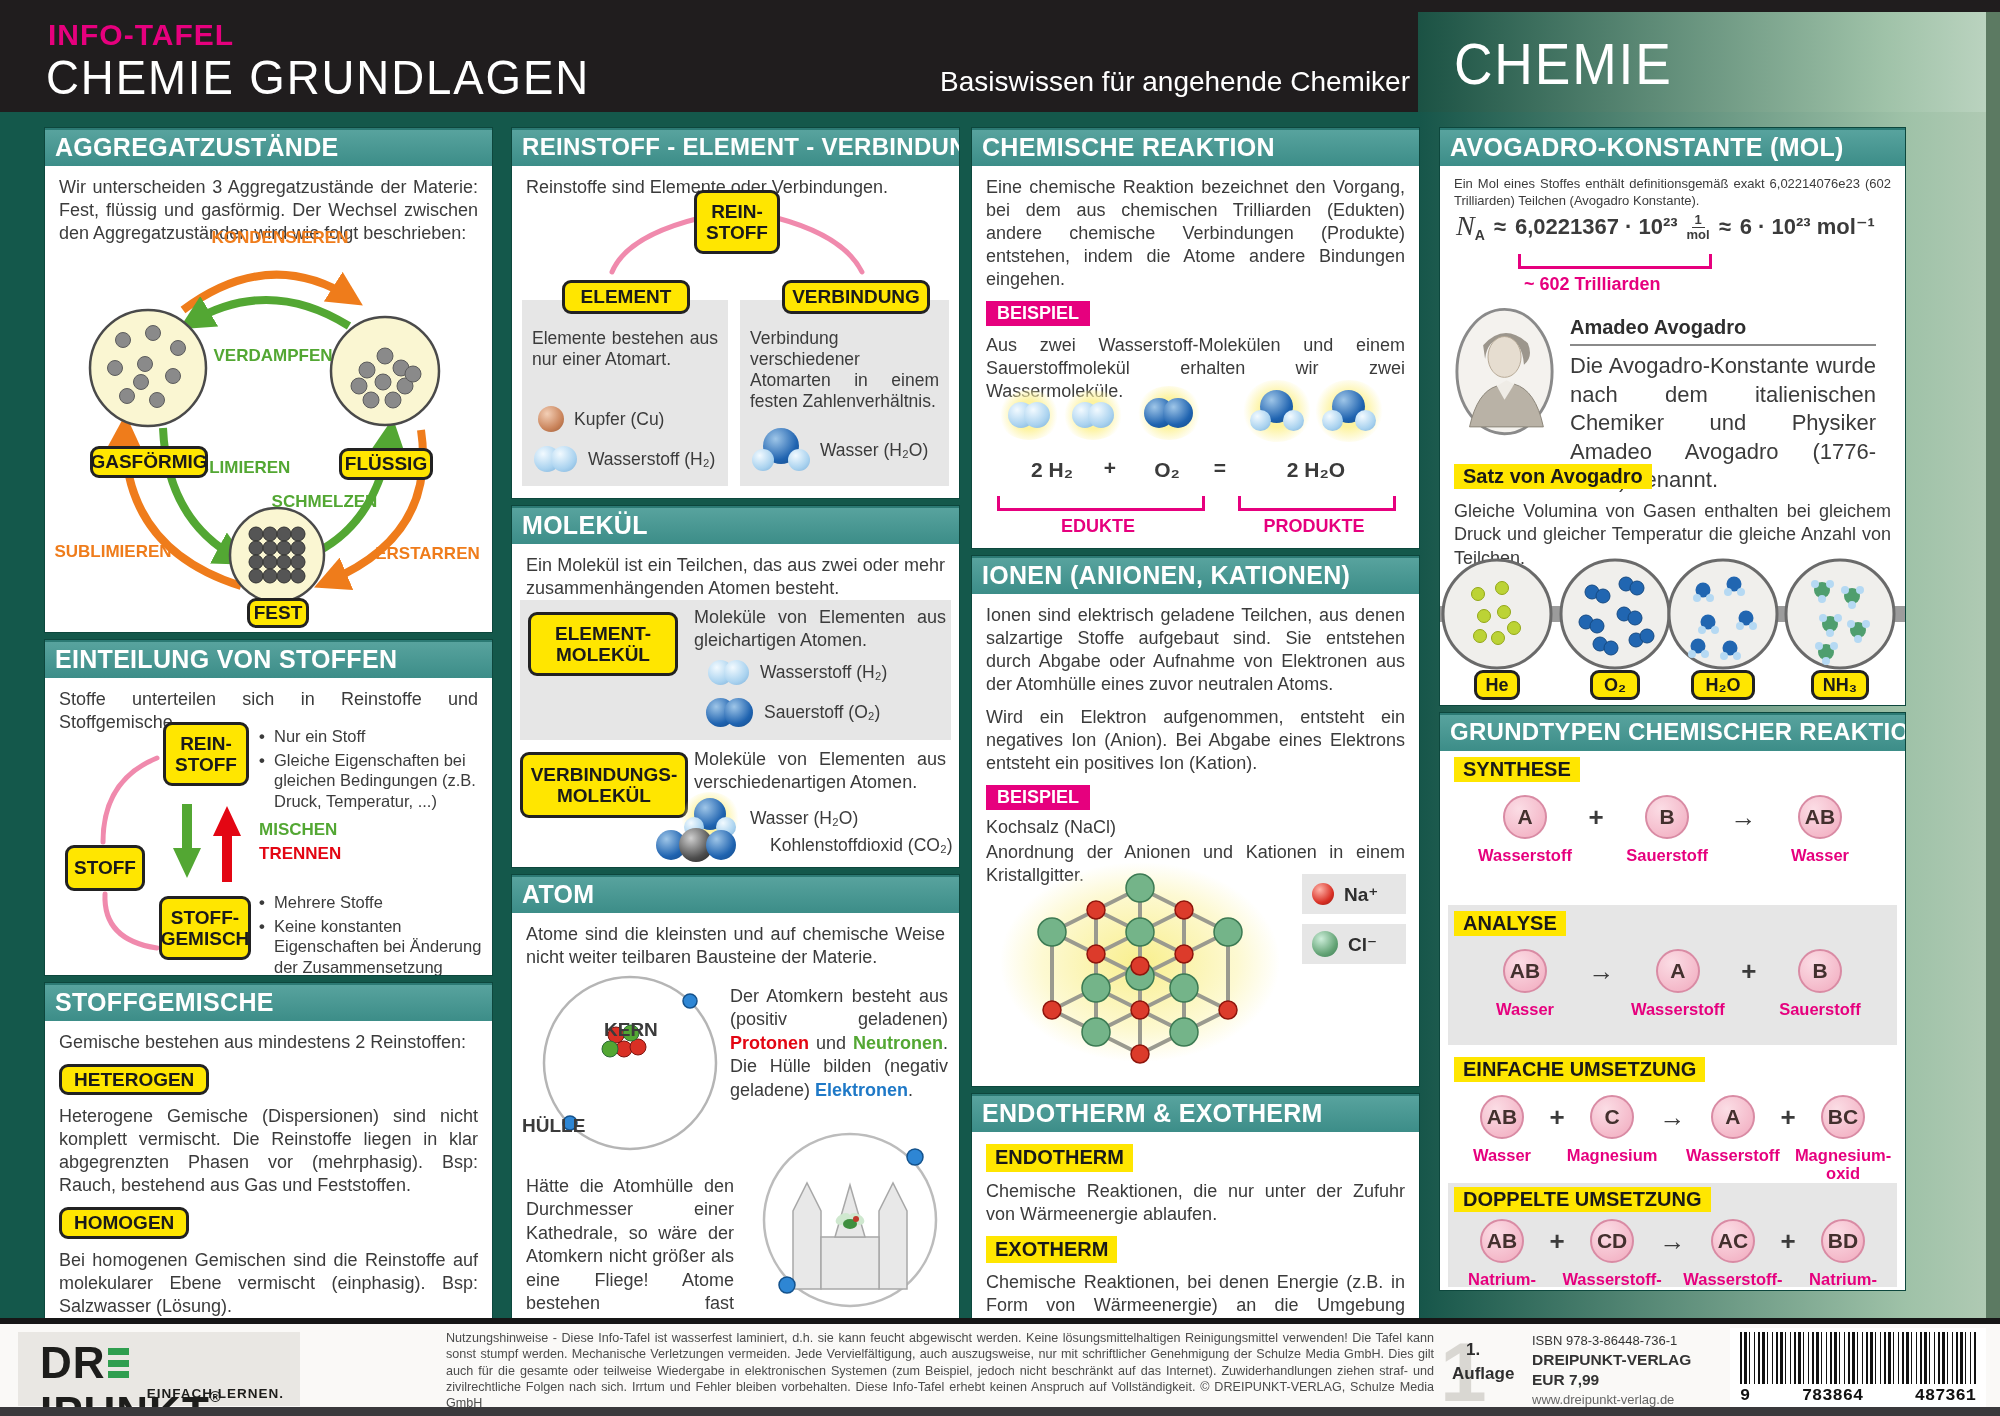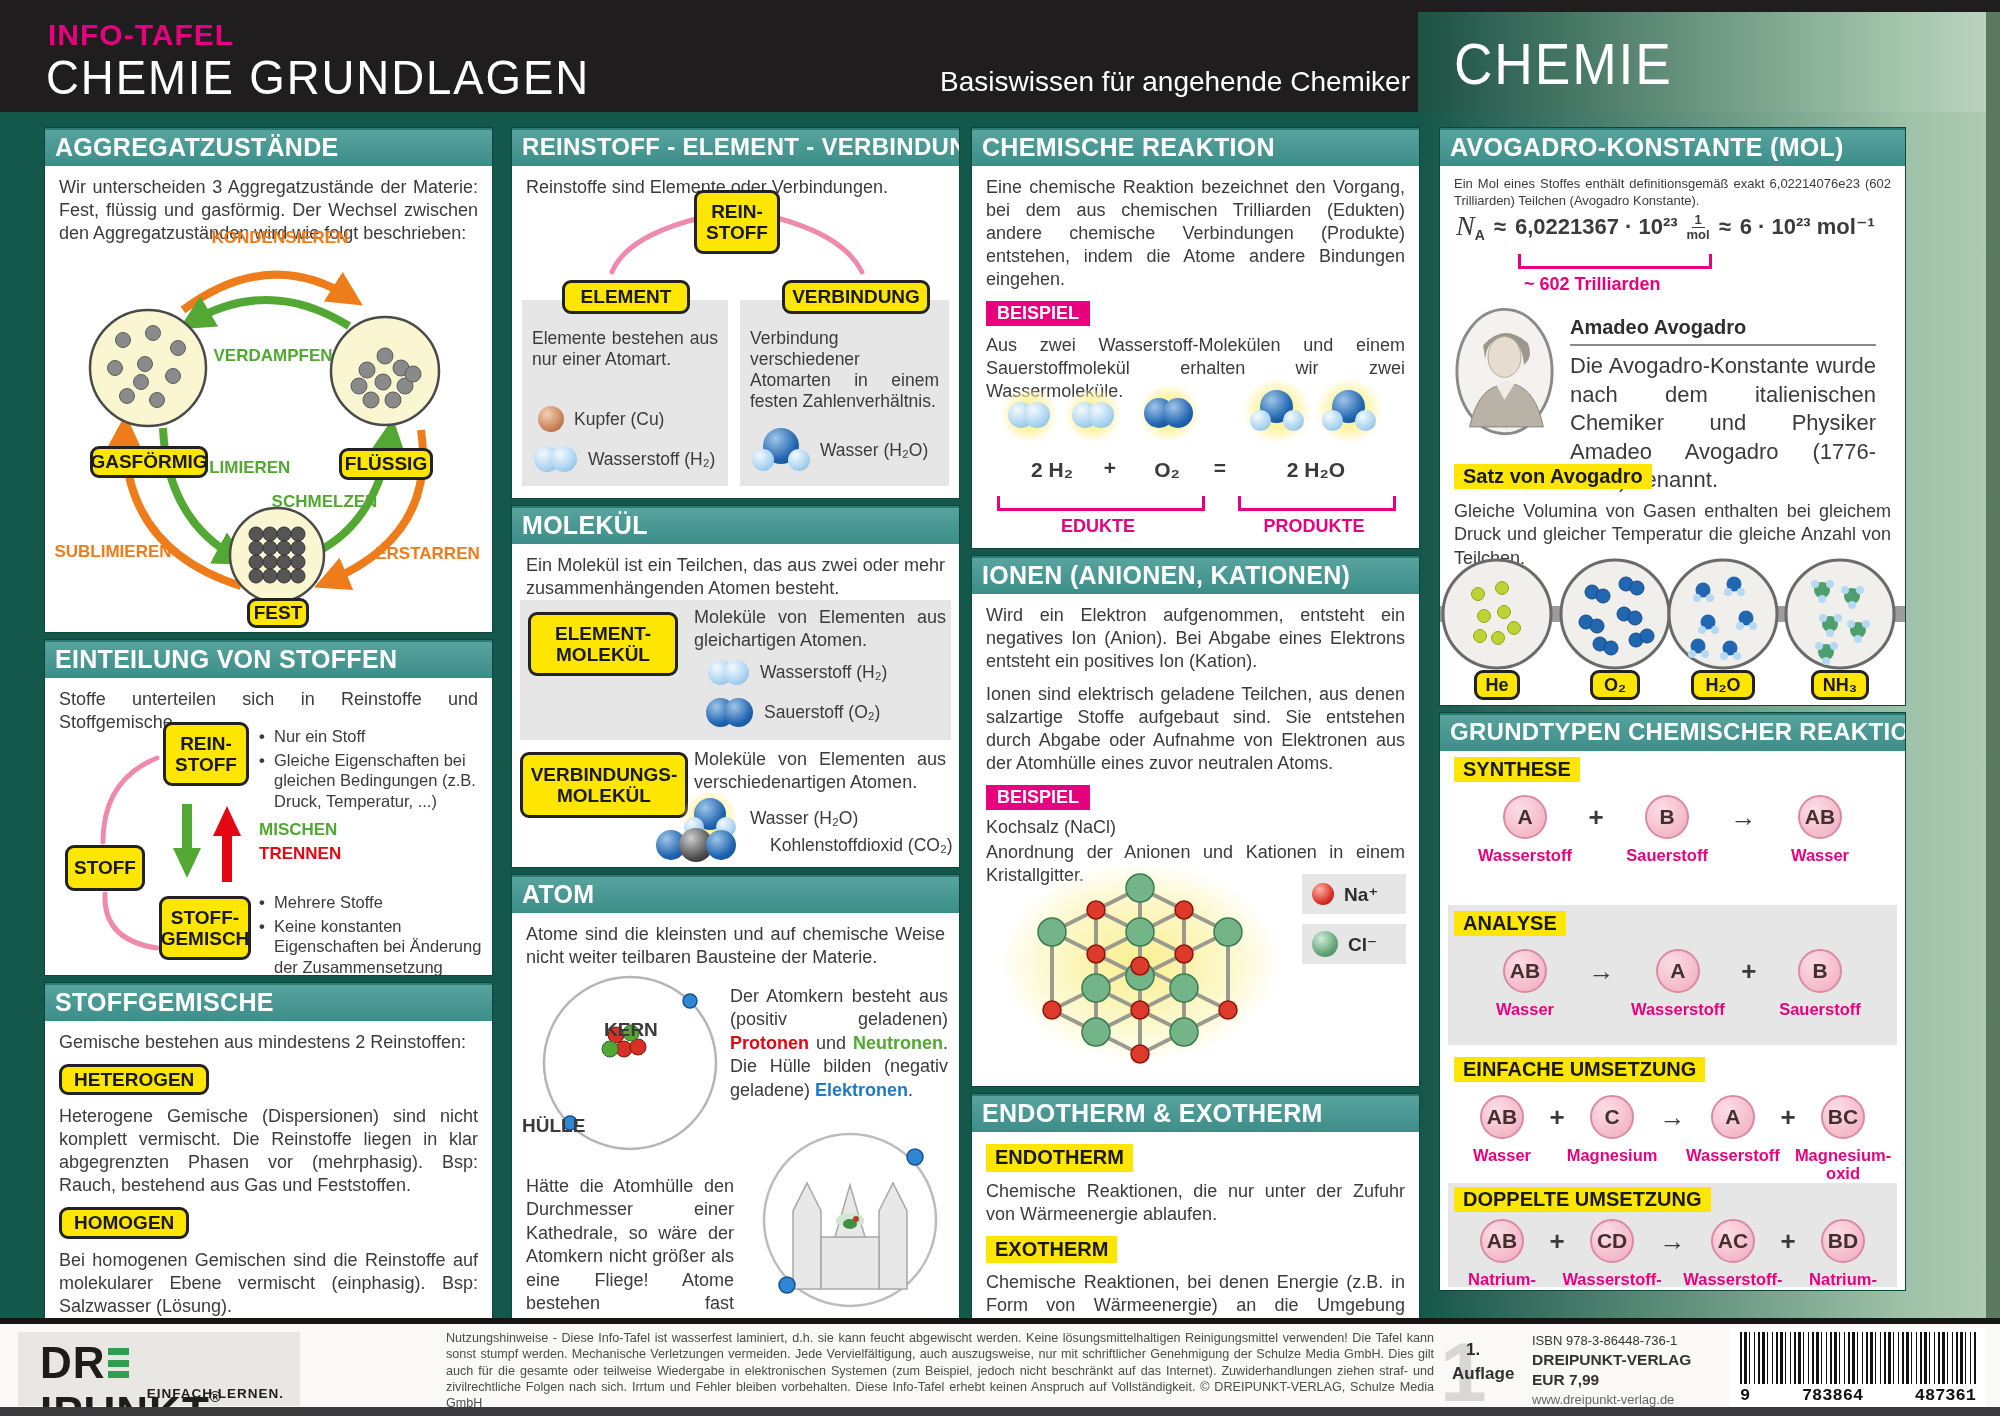--- a/index.html
+++ b/index.html
@@ -419,22 +419,22 @@
     <span class="eqtxt" style="left:296px;top:330px;width:96px;">2 H₂O</span>
     <div class="bracket" style="left:25px;top:368px;width:202px;"></div>
     <div class="bracket" style="left:266px;top:368px;width:152px;"></div>
     <span class="brlabel" style="left:76px;top:388px;width:100px;">EDUKTE</span>
     <span class="brlabel" style="left:282px;top:388px;width:120px;">PRODUKTE</span>
   </div>
 
   <div class="panel" style="left:972px;top:556px;width:447px;height:530px;">
     <div class="phead">IONEN (ANIONEN, KATIONEN)</div>
     <div class="pbody">
+      <p>Ionen sind elektrisch geladene Teilchen, aus denen salzartige Stoffe aufgebaut sind. Sie entstehen durch Abgabe oder Aufnahme von Elektronen aus der Atomhülle eines zuvor neutralen  Atoms.</p>
       <p>Wird ein Elektron aufgenommen, entsteht ein negatives Ion (Anion). Bei Abgabe eines Elektrons entsteht ein positives Ion (Kation).</p>
-      <p>Ionen sind elektrisch geladene Teilchen, aus denen salzartige Stoffe aufgebaut sind. Sie entstehen durch Abgabe oder Aufnahme von Elektronen aus der Atomhülle eines zuvor neutralen  Atoms.</p>
       <div style="margin:0 0 6px;"><span class="beispiel">BEISPIEL</span></div>
       <p style="margin-bottom:2px;">Kochsalz (NaCl)</p>
       <p>Anordnung der Anionen und Kationen in einem Kristallgitter.</p>
     </div>
     <svg class="abs" style="left:16px;top:290px;width:305px;height:232px;" viewBox="0 0 305 232">
       <defs>
         <radialGradient id="glowY" cx="50%" cy="50%" r="50%">
           <stop offset="0%" stop-color="#f9ef8e"></stop>
             <stop offset="70%" stop-color="#fdf9d2"></stop>
             <stop offset="100%" stop-color="#fdf9d2" stop-opacity="0"></stop>

